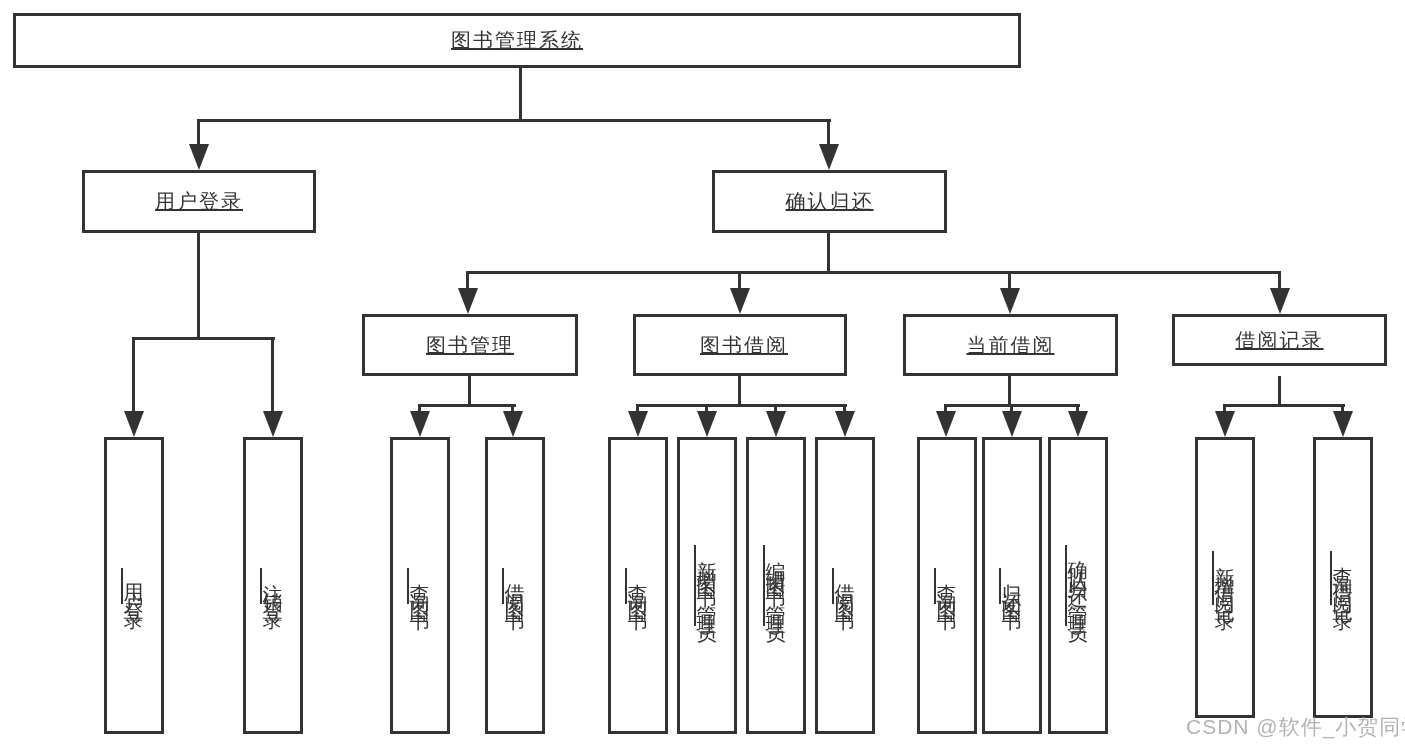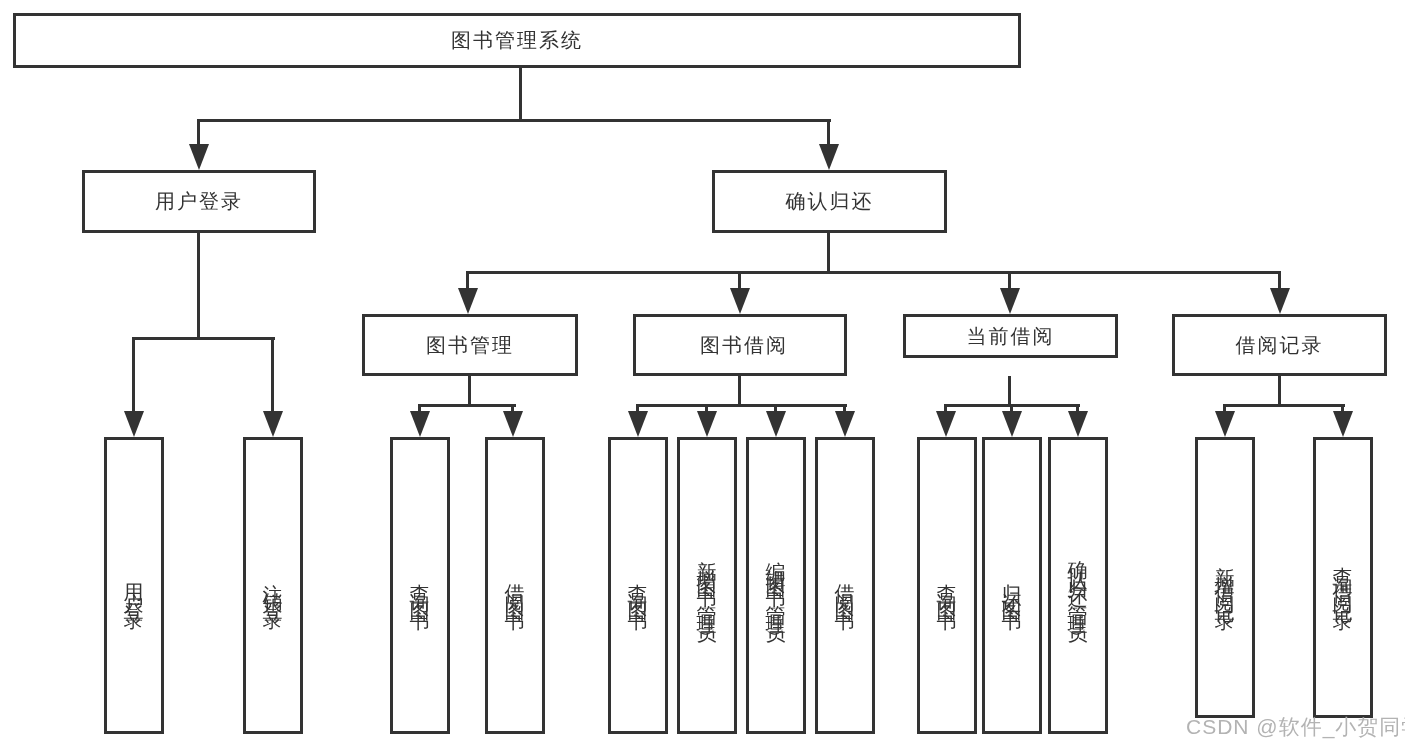--- a/index.html
+++ b/index.html
@@ -1,21 +1,21 @@
 <!DOCTYPE html>
 <html><head>
 <meta charset="utf-8">
 <style>
   html,body{margin:0;padding:0;background:#ffffff;}
   body{width:1405px;height:747px;position:relative;overflow:hidden;
        font-family:"Liberation Sans","DejaVu Sans",sans-serif;}
   .stage{position:absolute;inset:0;background:#ffffff;}
   .box{position:absolute;box-sizing:border-box;border:3px solid #333333;background:#ffffff;
        display:flex;align-items:center;justify-content:center;color:#333333;
-       font-size:20px;letter-spacing:2px;}
+       font-size:20px;letter-spacing:2px;text-decoration:underline;}
   .vbox{letter-spacing:0;}
   .vtext{writing-mode:vertical-lr;text-orientation:mixed;letter-spacing:9px;line-height:1;
          color:#333333;font-size:20px;}
   .vline{position:absolute;width:3px;background:#333333;}
   .hline{position:absolute;height:3px;background:#333333;}
   .arrow{position:absolute;width:0;height:0;
          border-left:10px solid transparent;border-right:10px solid transparent;
          border-top:26px solid #333333;}
   .watermark{position:absolute;left:1186px;top:713px;z-index:6;white-space:nowrap;
              font-size:21px;color:#b3b3b3;letter-spacing:1px;}
@@ -35,24 +35,24 @@
   <div class="box" style="left:712px;top:170px;width:235px;height:63px;">
     <span>确认归还</span>
   </div>
 
   <div class="box" style="left:362px;top:314px;width:216px;height:62px;">
     <span>图书管理</span>
   </div>
   <div class="box" style="left:633px;top:314px;width:214px;height:62px;padding-left:8px;">
     <span>图书借阅</span>
   </div>
-  <div class="box" style="left:903px;top:314px;width:215px;height:44px;">
+  <div class="box" style="left:903px;top:314px;width:215px;height:62px;">
     <span>当前借阅</span>
   </div>
-  <div class="box" style="left:1172px;top:314px;width:215px;height:62px;">
+  <div class="box" style="left:1172px;top:314px;width:215px;height:52px;">
     <span>借阅记录</span>
   </div>
 
   <div class="box vbox" style="left:104px;top:437px;width:60px;height:297px;">
     <span class="vtext">用户登录</span>
   </div>
   <div class="box vbox" style="left:243px;top:437px;width:60px;height:297px;">
     <span class="vtext">注销登录</span>
   </div>
   <div class="box vbox" style="left:390px;top:437px;width:60px;height:297px;">

